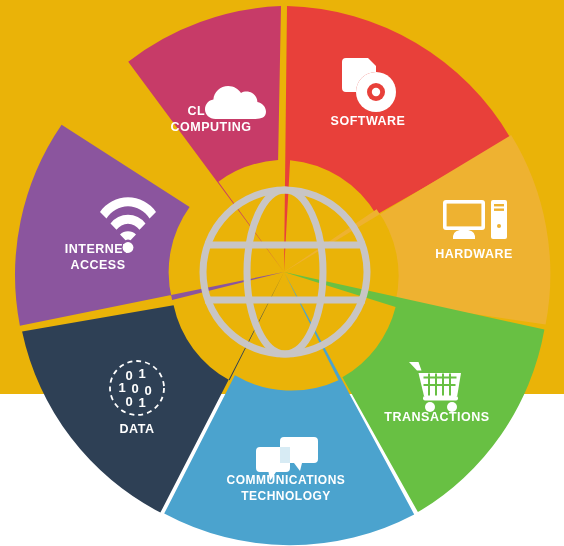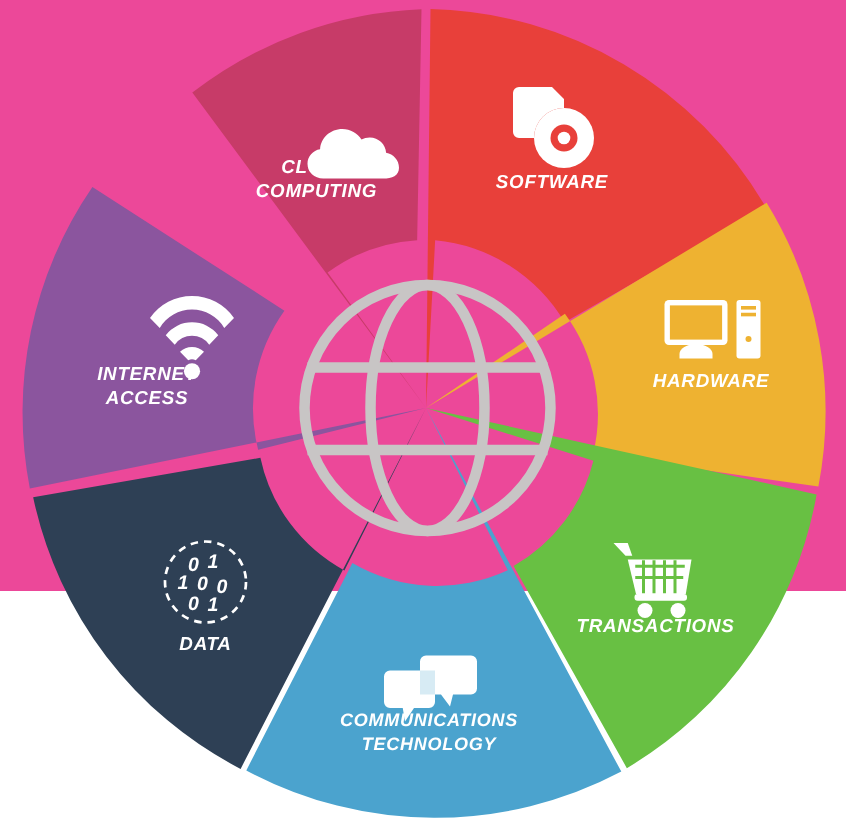--- a/index.html
+++ b/index.html
@@ -1,18 +1,18 @@
 <!DOCTYPE html>
 <html><head>
 <meta charset="utf-8">
 <style>
   html,body{margin:0;padding:0;background:#ffffff;}
   body{width:564px;height:546px;overflow:hidden;
        font-family:"Liberation Sans",sans-serif;}
-  #wheel-root{position:relative;width:564px;height:394px;background:#ec4899;font-style:italic;}
+  #wheel-root{position:relative;width:564px;height:394px;background:#eab308;}
   svg#wheel{display:block;width:564px;height:546px;}
   .seg-label{fill:#ffffff;font-family:"Liberation Sans",sans-serif;
              font-weight:bold;font-size:12.5px;letter-spacing:.5px;
              text-anchor:middle;dominant-baseline:middle;}
   .seg-label.small{font-size:12px;}
   .icon-fill{fill:#ffffff;}
   .globe-stroke{fill:none;stroke:#c8c5c5;stroke-width:7;}
   .binary-digit{fill:#ffffff;font-family:"Liberation Sans",sans-serif;
                 font-weight:bold;font-size:13px;text-anchor:middle;
                 dominant-baseline:middle;}

